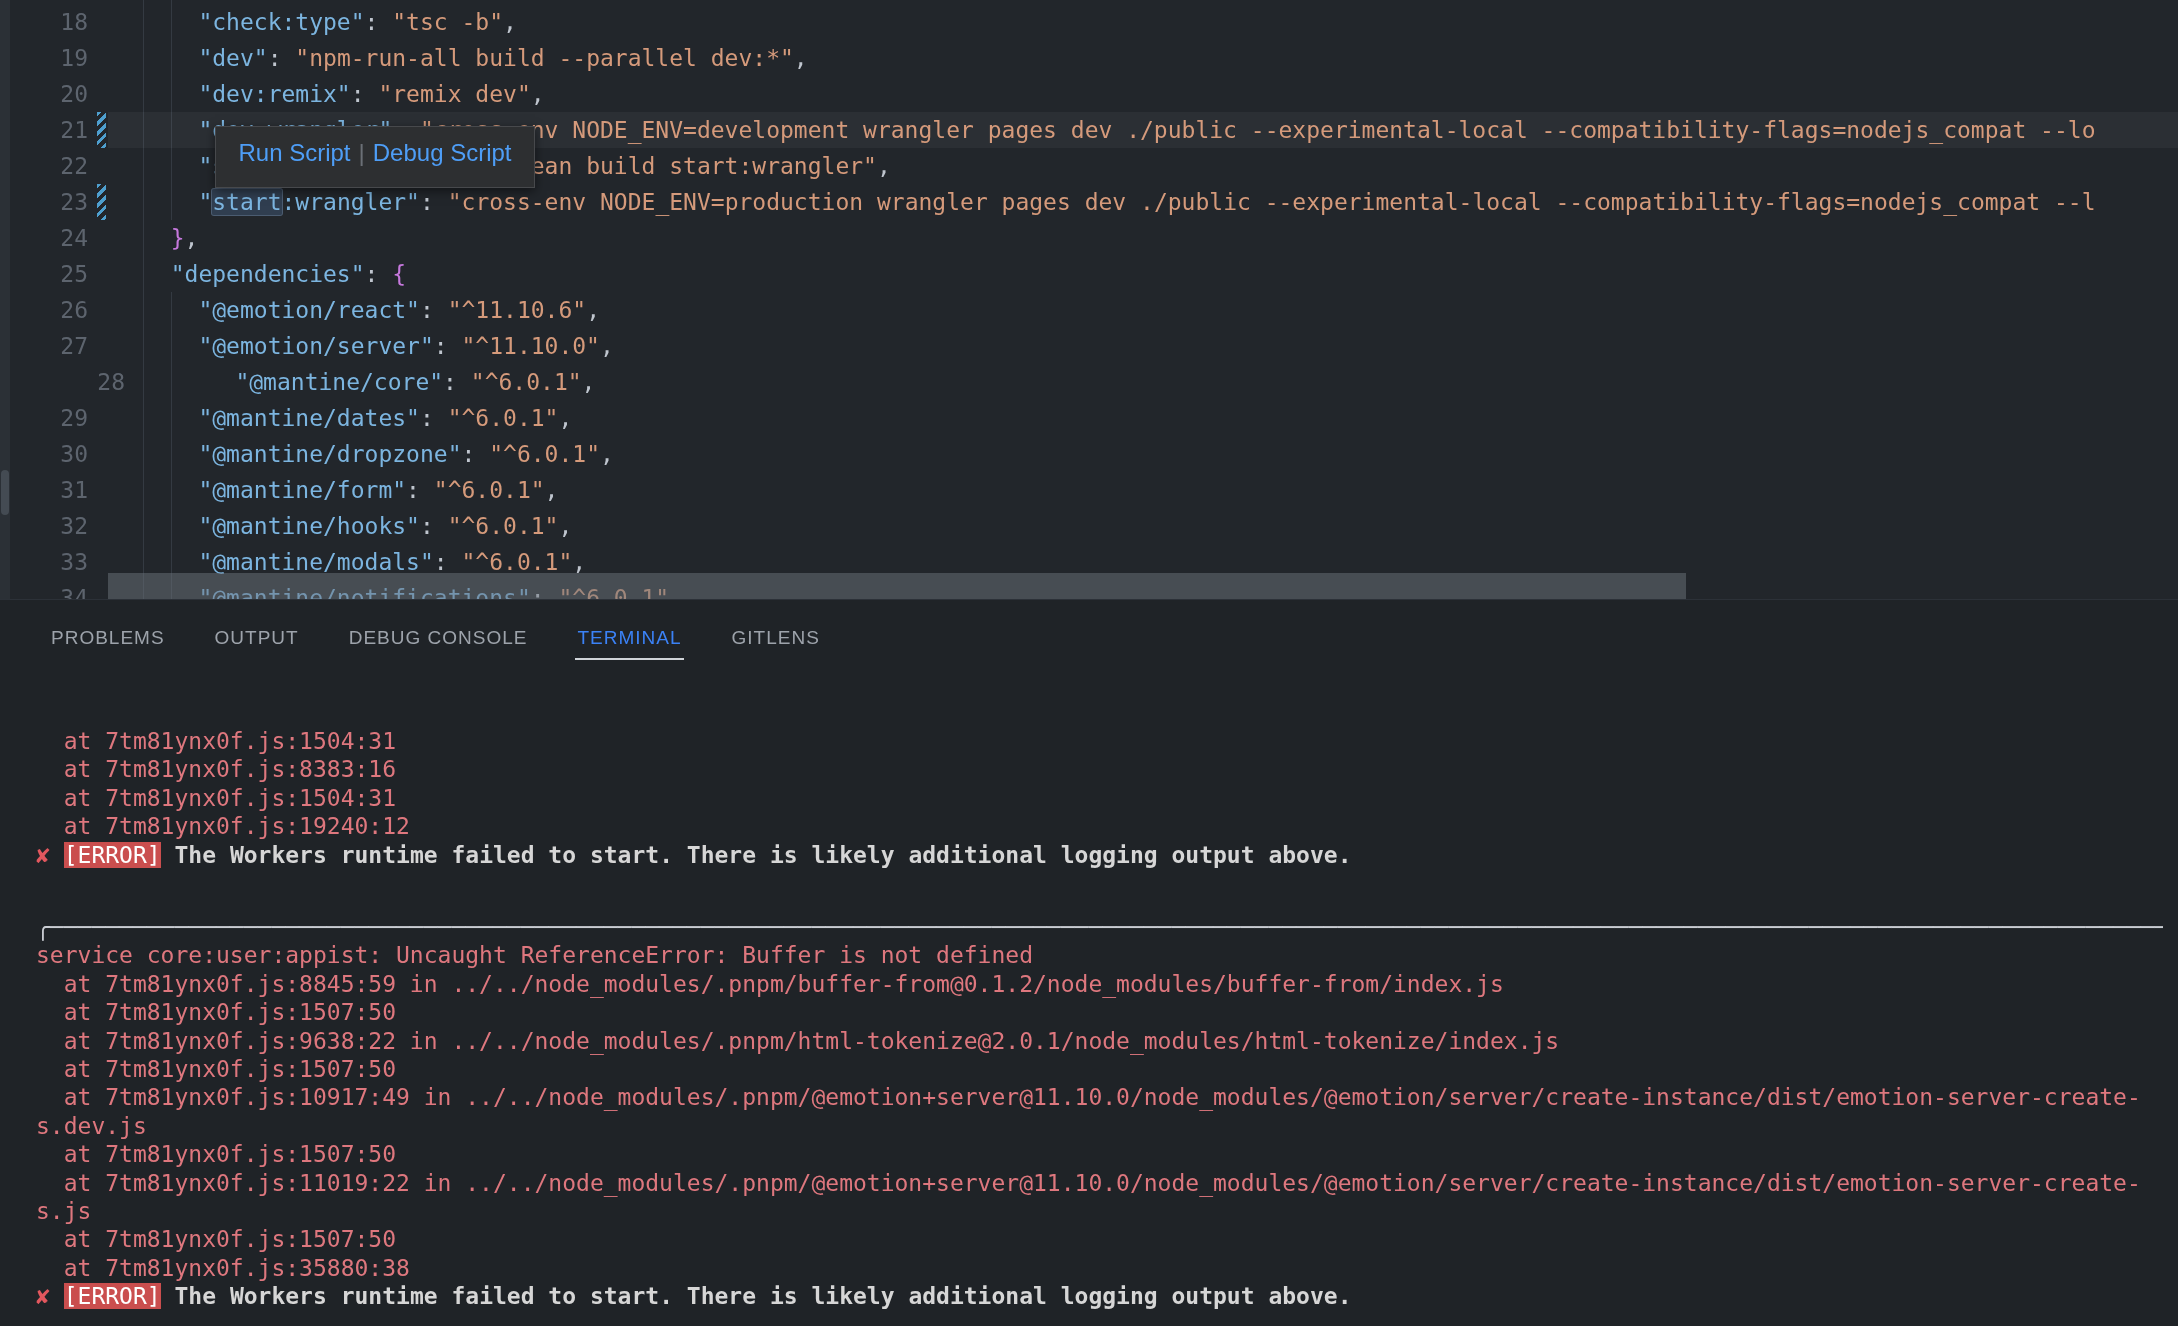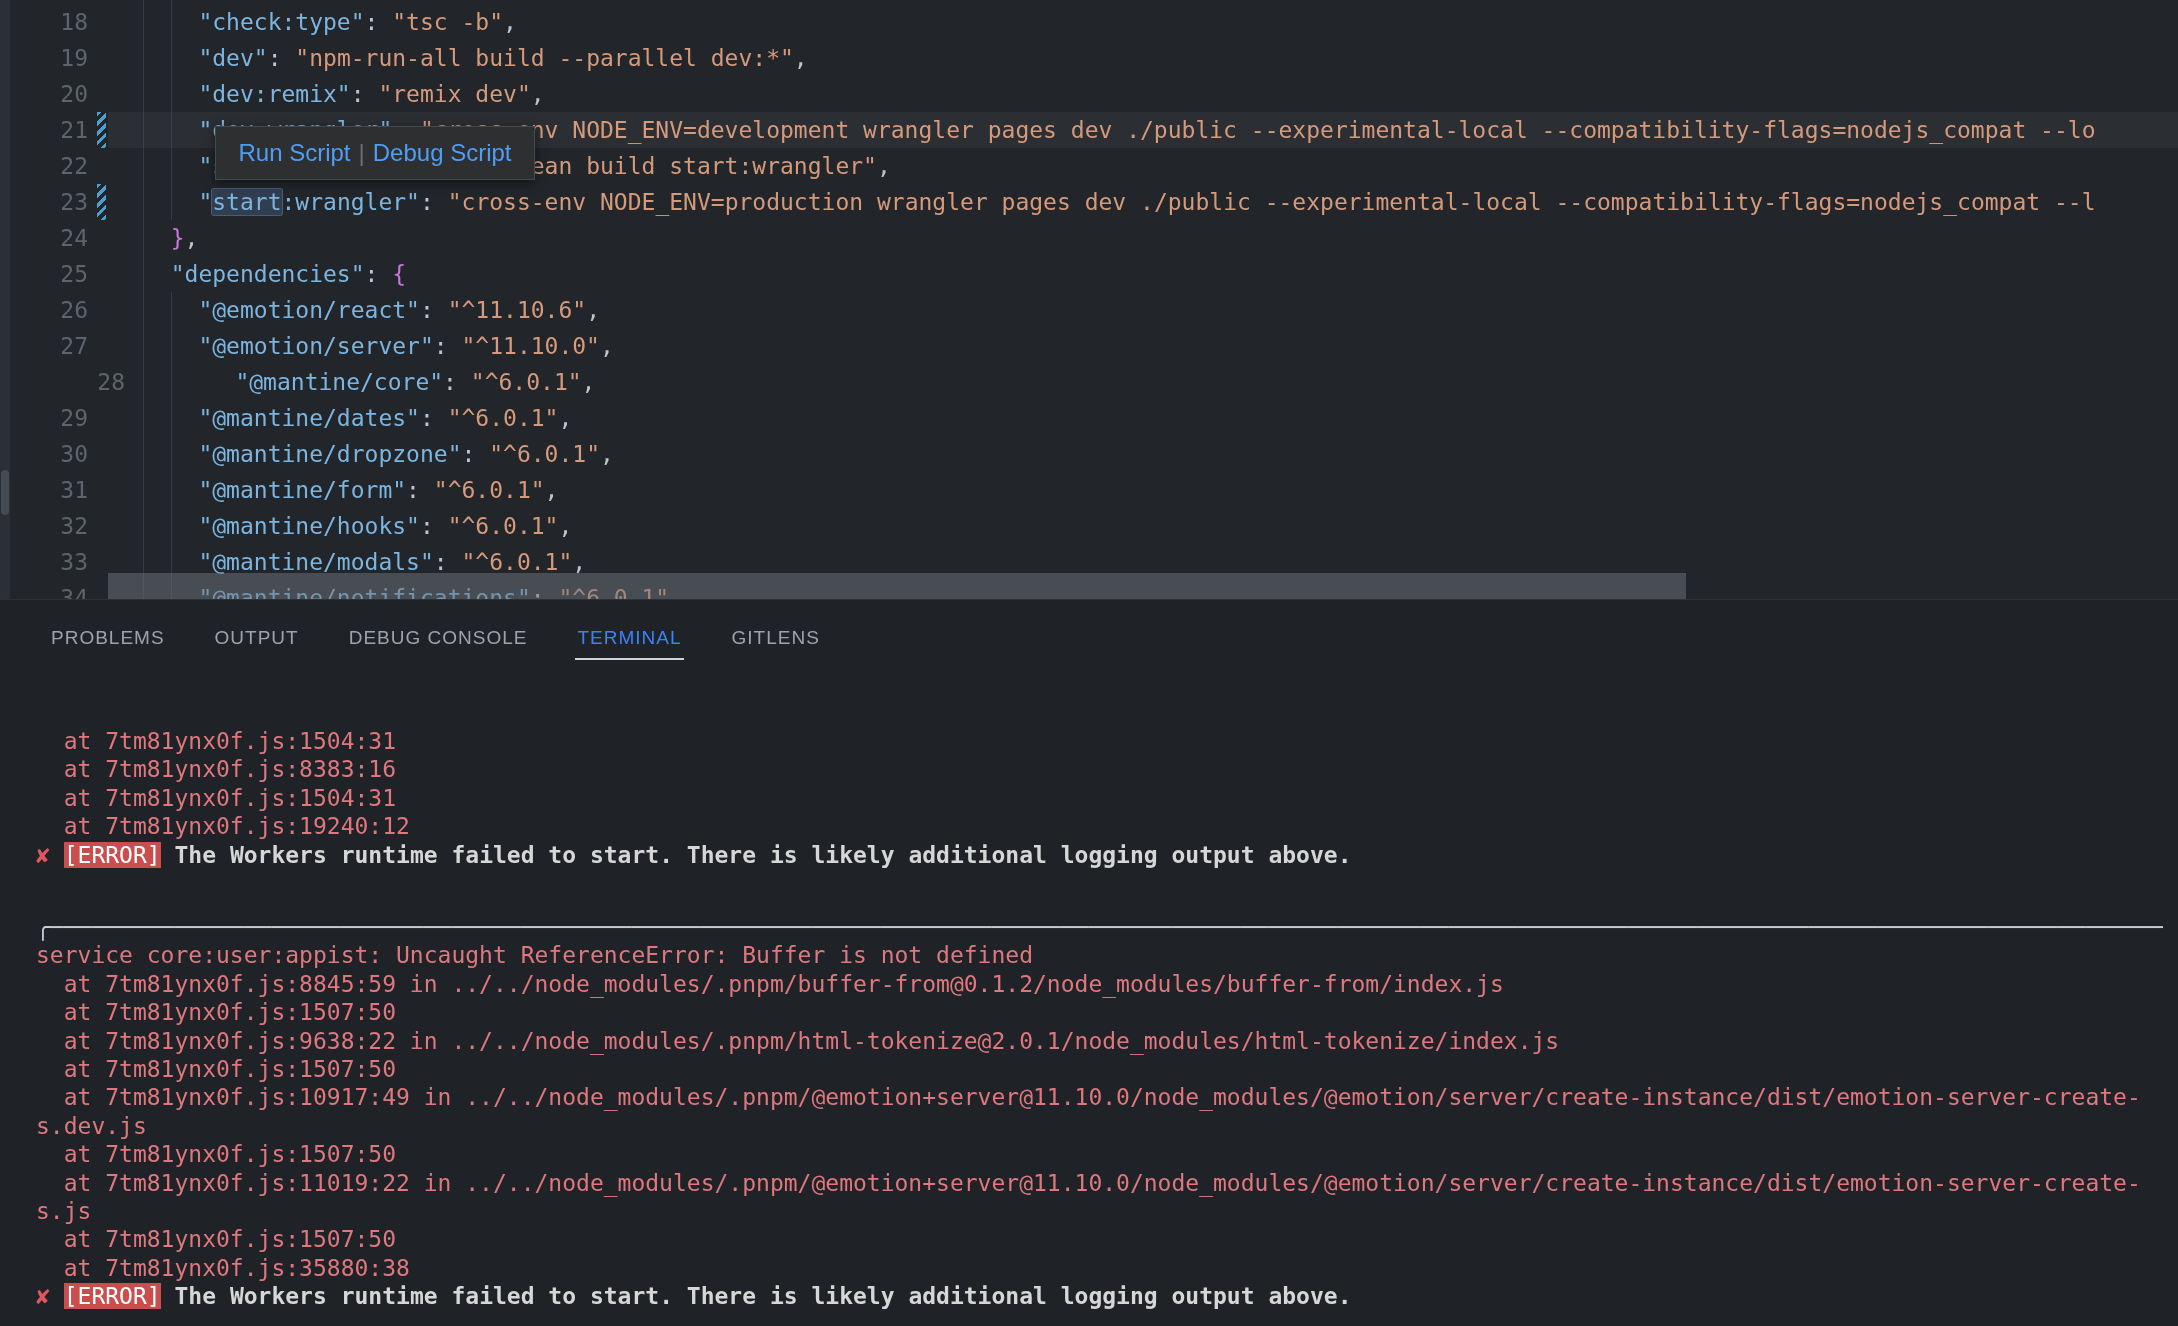--- a/index.html
+++ b/index.html
@@ -18,21 +18,21 @@
     background:repeating-linear-gradient(135deg,#4e9fcf 0 3px,rgba(34,38,43,0.15) 3px 7px);}
   .code-text{position:absolute;left:143px;top:0;white-space:pre;}
   .tk-key{color:#7cb5e0;}
   .tk-str{color:#d59a7b;}
   .tk-pun{color:#bfc5ce;}
   .tk-brace{color:#c678dd;}
   .tk-occ{color:#7cb5e0;background:rgba(86,126,176,0.28);box-shadow:0 0 0 1px rgba(126,160,200,0.45);border-radius:2px;}
   #hscrollbar{position:absolute;left:108px;top:573px;width:1578px;height:26px;background:rgba(108,115,124,0.5);}
 
   
-  #codelens{position:absolute;left:215px;top:126px;width:320px;height:54px;box-sizing:border-box;
+  #codelens{position:absolute;left:215px;top:126px;width:320px;height:62px;box-sizing:border-box;
     background:#2d2f31;border:1px solid #47494c;box-shadow:0 3px 10px rgba(0,0,0,0.5);
     font-family:"Liberation Sans",sans-serif;font-size:24px;line-height:52px;text-align:center;
     white-space:nowrap;z-index:30;color:#8a8f98;}
   .lens-link{color:#4e9ef7;cursor:pointer;}
   .lens-sep{color:#6b7077;padding:0 8px;}
 
   
   #panel{position:absolute;left:0;top:599px;width:2178px;height:727px;background:#1f2327;border-top:1px solid #2c3138;}
   #tabbar{position:absolute;left:49px;top:0;height:60px;display:flex;gap:46px;
     font-family:"Liberation Sans",sans-serif;font-size:19px;letter-spacing:1px;}

